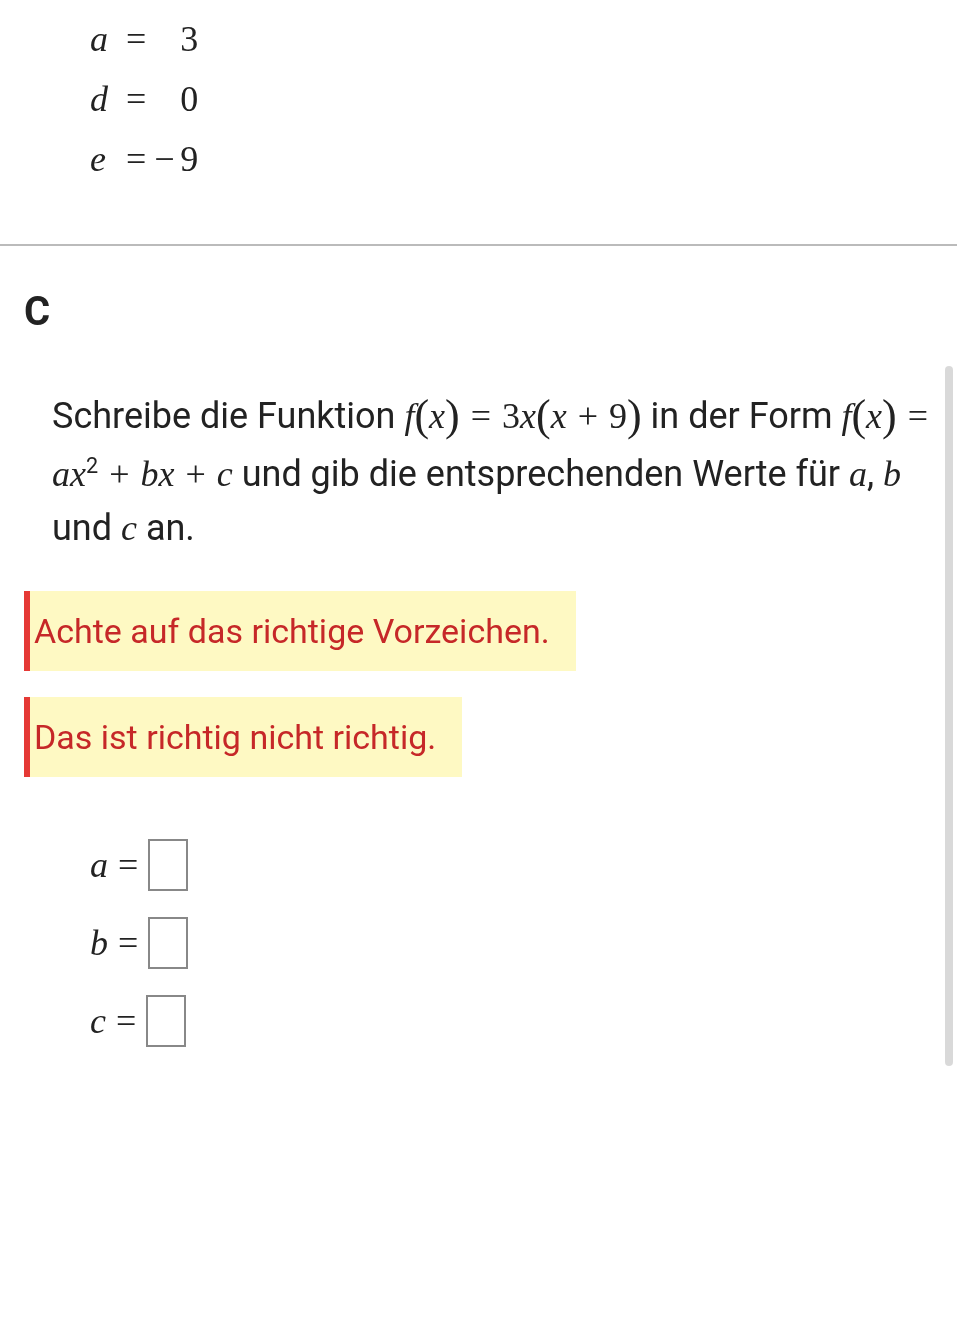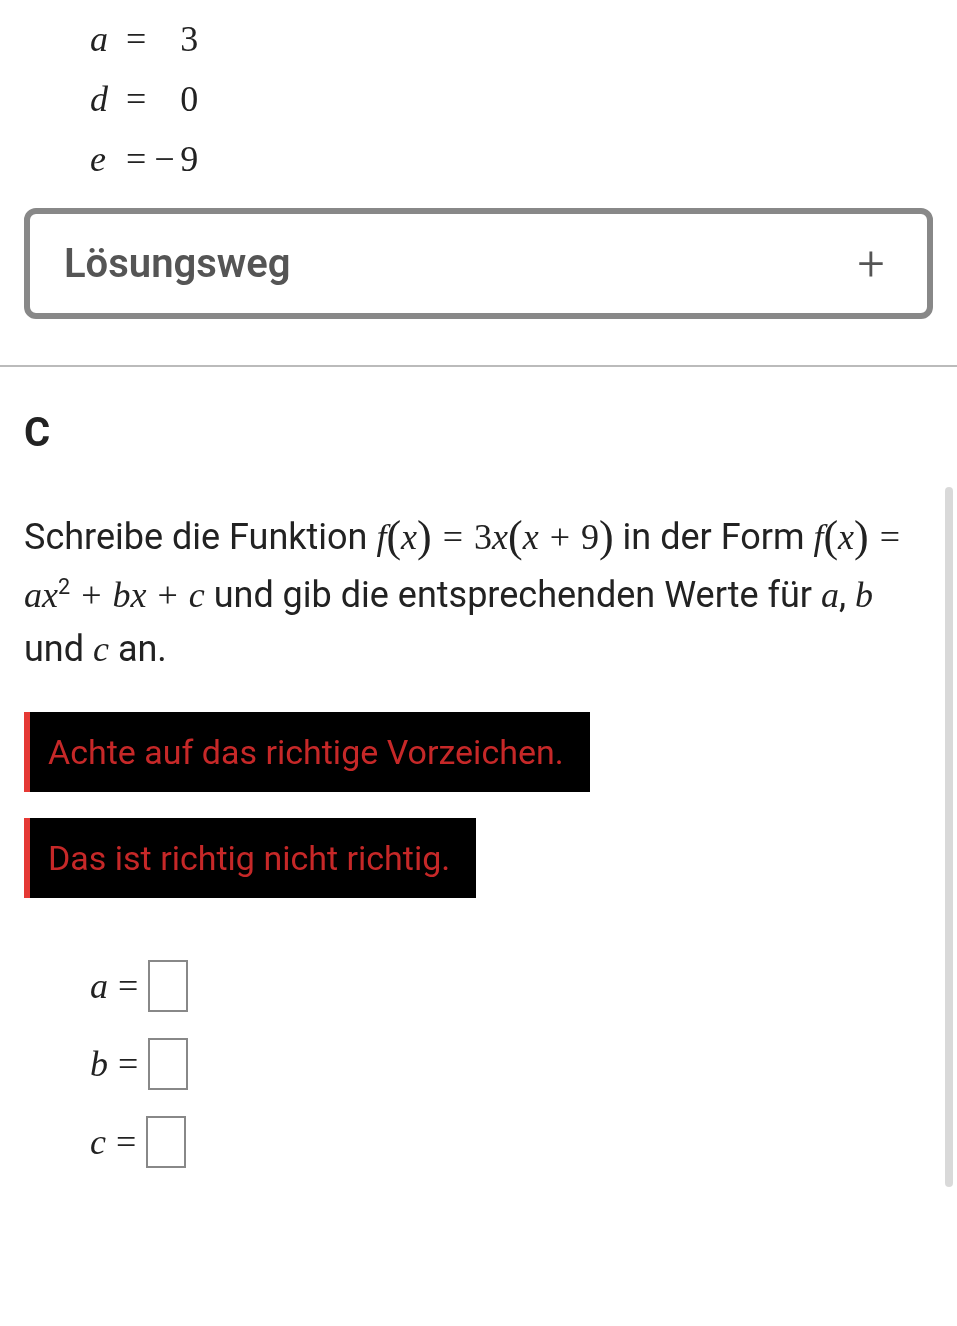--- a/index.html
+++ b/index.html
@@ -73,33 +73,34 @@
     }
     .part-label {
       font-weight: 700;
       font-size: 40px;
       margin-bottom: 46px;
     }
     .prompt {
       font-size: 36px;
       line-height: 1.5;
       margin-bottom: 36px;
+      margin-left: 28px;
     }
     .mi { font-style: italic; font-family: Georgia, "Times New Roman", serif; }
     .mn { font-style: normal; font-family: Georgia, "Times New Roman", serif; }
     .mo { font-style: normal; font-family: Georgia, "Times New Roman", serif; padding: 0 2px; }
     .paren { font-size: 44px; position: relative; top: 2px; font-family: Georgia, "Times New Roman", serif;}
     sup { font-size: 0.6em; vertical-align: super; font-style: normal;}
     .feedback {
       display: inline-block;
-      background: #000000;
+      background: #fef9c3;
       border-left: 6px solid #e53935;
       color: #c62828;
       font-size: 34px;
-      padding: 20px 26px 20px 18px;
+      padding: 20px 26px 20px 4px;
       margin-bottom: 26px;
     }
     .answer-inputs {
       padding-left: 66px;
       margin-top: 36px;
     }
     .ans-row {
       display: flex;
       align-items: center;
       margin-bottom: 26px;
@@ -141,24 +142,20 @@
       <span class="eq-val">0</span>
     </div>
     <div class="eq-row">
       <span class="eq-var">e</span>
       <span class="eq-eq">=</span>
       <span class="eq-sign">−</span>
       <span class="eq-val">9</span>
     </div>
   </div>
 
-  <div class="solution-box">
-    <span class="solution-label">Lösungsweg</span>
-    <span class="plus-icon">+</span>
-  </div>
 </div>
 
 <div class="divider"></div>
 
 <div class="section-bottom">
   <div class="scroll-indicator"></div>
 
   <div class="part-label">C</div>
 
   <div class="prompt">

